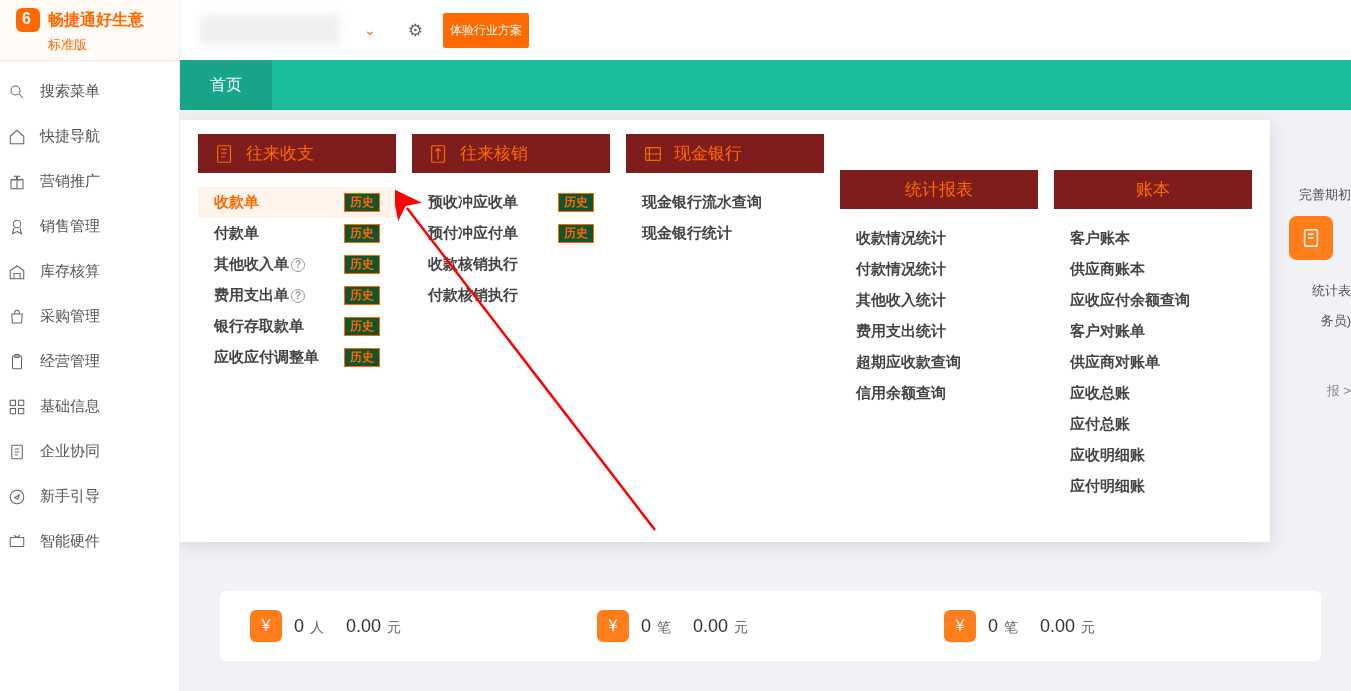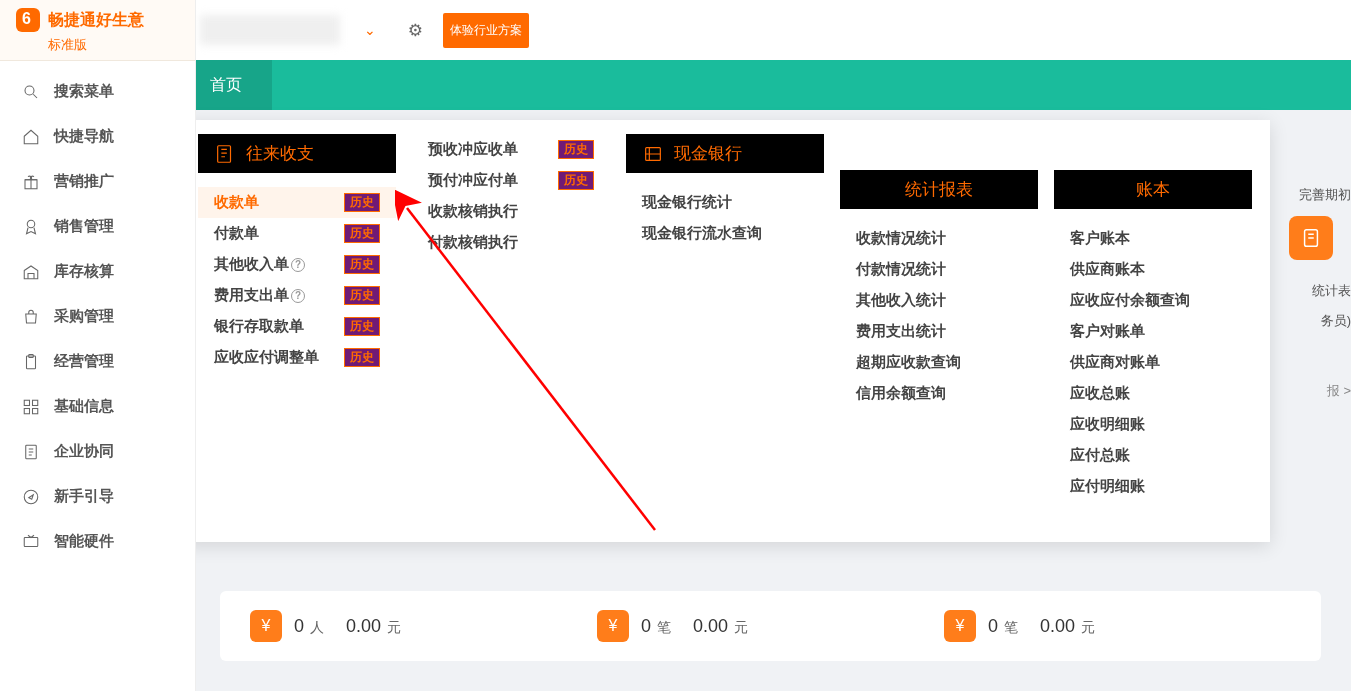--- a/index.html
+++ b/index.html
@@ -1,26 +1,26 @@
 <!DOCTYPE html>
 <html><head>
   <meta charset="utf-8">
   <style>
     * { margin: 0; padding: 0; box-sizing: border-box; font-family: -apple-system, "Microsoft YaHei", "PingFang SC", sans-serif; }
     body { background: #f0f2f5; width: 1351px; height: 691px; overflow: hidden; position: relative; }
 
     
-    .sidebar { position: fixed; left: 0; top: 0; width: 196px; height: 100%; background: #fff; z-index: 30; border-right: 1px solid #eee; }
+    .sidebar { position: fixed; left: 0; top: 0; width: 180px; height: 100%; background: #fff; z-index: 30; border-right: 1px solid #eee; }
     .logo { display: flex; align-items: center; padding: 8px 16px 4px; background: #fffaf5; }
     .logo-mark { width: 24px; height: 24px; background: #ff6a00; border-radius: 6px; position: relative; margin-right: 8px; }
     .logo-mark::after { content: "6"; color: #fff; font-weight: bold; font-size: 16px; position: absolute; top: 2px; left: 6px; }
     .logo-text { color: #ff6a00; font-size: 16px; font-weight: bold; }
     .logo-sub { color: #ff6a00; font-size: 13px; padding: 0 0 6px 48px; background: #fffaf5; border-bottom: 1px solid #f0e8dd; }
     .side-menu { list-style: none; padding-top: 8px; }
-    .side-item { display: flex; align-items: center; padding: 13px 22px; color: #555; cursor: pointer; font-size: 15px; font-weight: bold; }
+    .side-item { display: flex; align-items: center; padding: 13px 8px; color: #555; cursor: pointer; font-size: 15px; }
     .side-item.active { background: #ff7d1a; color: #fff; }
     .side-icon { width: 18px; height: 18px; margin-right: 14px; display: inline-flex; align-items: center; justify-content: center; }
     .side-icon svg { width: 18px; height: 18px; stroke: #666; fill: none; stroke-width: 1.4; }
     .side-item.active .side-icon svg { stroke: #fff; }
 
     
     .header { position: absolute; left: 180px; top: 0; right: 0; height: 60px; background: #fff; display: flex; align-items: center; padding: 0 20px; gap: 12px; z-index: 5; }
     .header-blank { width: 140px; height: 30px; background: #efefef; filter: blur(4px); }
     .dd-arrow { color: #ff6a00; font-size: 14px; cursor: pointer; padding: 0 12px; }
     .gear { color: #666; font-size: 17px; cursor: pointer; padding: 0 8px; }
@@ -29,27 +29,27 @@
     
     .tabbar { position: absolute; left: 180px; top: 60px; right: 0; height: 50px; background: #1abc9c; display: flex; align-items: stretch; z-index: 4; }
     .tab { padding: 8px 30px; color: #fff; display: flex; align-items: center; font-size: 16px; background: #17a589; }
 
     
     .bg-content { position: absolute; left: 180px; top: 110px; right: 0; bottom: 0; padding: 20px; }
 
     
     .flyout { position: absolute; left: 180px; top: 120px; width: 1090px; background: #fff; box-shadow: 0 4px 18px rgba(0,0,0,.12); z-index: 20; display: flex; padding: 14px 10px 40px; }
     .fly-col { flex: 1; padding: 0 8px; min-width: 0; }
-    .fly-header { background: #000000; color: #ff6a00; font-size: 17px; font-weight: 500; padding: 8px 16px; display: flex; align-items: center; gap: 10px; margin-bottom: 14px; white-space: nowrap; }
+    .fly-header { background: #7f1d1d; color: #ff6a00; font-size: 17px; font-weight: 500; padding: 8px 16px; display: flex; align-items: center; gap: 10px; margin-bottom: 14px; white-space: nowrap; }
     .fly-header.plain { justify-content: center; margin-top: 36px; }
     .fly-header svg { width: 22px; height: 22px; stroke: #ff6a00; fill: none; stroke-width: 1.3; flex-shrink: 0; }
     .fly-list { list-style: none; }
     .fly-item { display: flex; align-items: center; justify-content: space-between; padding: 6px 16px; font-size: 15px; color: #444; cursor: pointer; font-weight: bold; }
     .fly-item.highlight { background: #fff4eb; color: #ff6a00; }
-    .hist-badge { border: 1px solid #ff6a00; color: #ff6a00; font-size: 12px; padding: 1px 5px; line-height: 1.2; background: #701a75; }
+    .hist-badge { border: 1px solid #ff6a00; color: #ff6a00; font-size: 12px; padding: 1px 5px; line-height: 1.2; background: #14532d; }
     .q-icon-inline { display: inline-block; width: 14px; height: 14px; border: 1px solid #999; border-radius: 50%; font-size: 10px; line-height: 12px; text-align: center; color: #999; margin-left: 2px; vertical-align: 1px; }
 
     
     .right-peek { position: absolute; right: 0; top: 180px; width: 70px; color: #555; font-size: 13px; z-index: 25; }
     .peek-row { padding: 6px 0 6px 2px; white-space: nowrap; text-align: right; }
     .float-btn { width: 44px; height: 44px; background: #ff7d1a; border-radius: 8px; margin: 6px 0 16px 8px; display: flex; align-items: center; justify-content: center; }
     .float-btn svg { width: 22px; height: 22px; stroke: #fff; fill: none; stroke-width: 1.6; }
     .peek-more { color: #888; }
 
     
@@ -220,20 +220,27 @@
           <span class="hist-badge">历史</span>
         </li>
         <li class="fly-item">
           <span>应收应付调整单</span>
           <span class="hist-badge">历史</span>
         </li>
       </ul>
   </div>
 
   <div class="fly-col">
+    <div class="fly-header">
+      <svg viewBox="0 0 24 24">
+          <rect x="4" y="3" width="14" height="18" rx="1"></rect>
+          <path d="M11 6v12M8 9l3-3 3 3"></path>
+        </svg>
+      <span>往来核销</span>
+    </div>
     <ul class="fly-list">
         <li class="fly-item">
           <span>预收冲应收单</span>
           <span class="hist-badge">历史</span>
         </li>
         <li class="fly-item">
           <span>预付冲应付单</span>
           <span class="hist-badge">历史</span>
         </li>
         <li class="fly-item">
@@ -248,24 +255,24 @@
   <div class="fly-col">
     <div class="fly-header">
       <svg viewBox="0 0 24 24">
           <rect x="4" y="5" width="16" height="14" rx="1"></rect>
           <path d="M8 5v14M4 12h16"></path>
         </svg>
       <span>现金银行</span>
     </div>
     <ul class="fly-list">
         <li class="fly-item">
+          <span>现金银行流水查询</span>
+        </li>
+        <li class="fly-item">
           <span>现金银行统计</span>
-        </li>
-        <li class="fly-item">
-          <span>现金银行流水查询</span>
         </li>
       </ul>
   </div>
 
   <div class="fly-col">
     <div class="fly-header plain">
       <span>统计报表</span>
     </div>
     <ul class="fly-list">
         <li class="fly-item">
@@ -306,24 +313,24 @@
         <li class="fly-item">
           <span>客户对账单</span>
         </li>
         <li class="fly-item">
           <span>供应商对账单</span>
         </li>
         <li class="fly-item">
           <span>应收总账</span>
         </li>
         <li class="fly-item">
+          <span>应付总账</span>
+        </li>
+        <li class="fly-item">
           <span>应收明细账</span>
-        </li>
-        <li class="fly-item">
-          <span>应付总账</span>
         </li>
         <li class="fly-item">
           <span>应付明细账</span>
         </li>
       </ul>
   </div>
 </div>
 
 <div class="right-peek">
   <div class="peek-row">完善期初</div>

